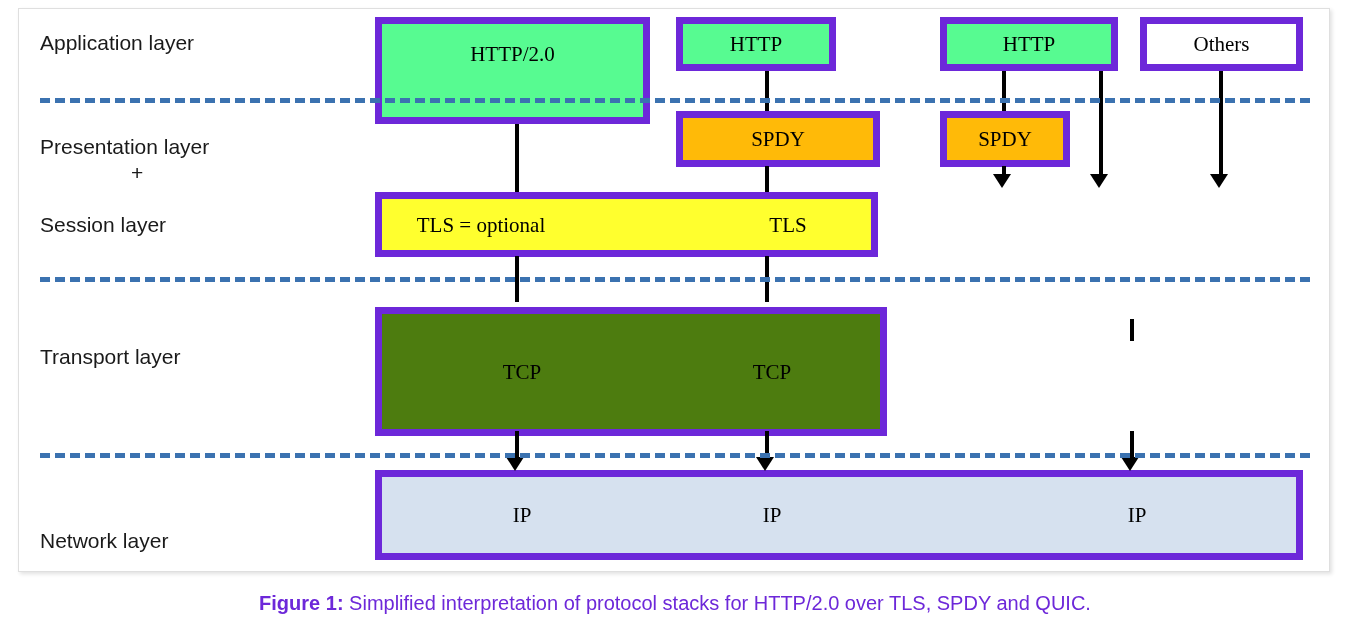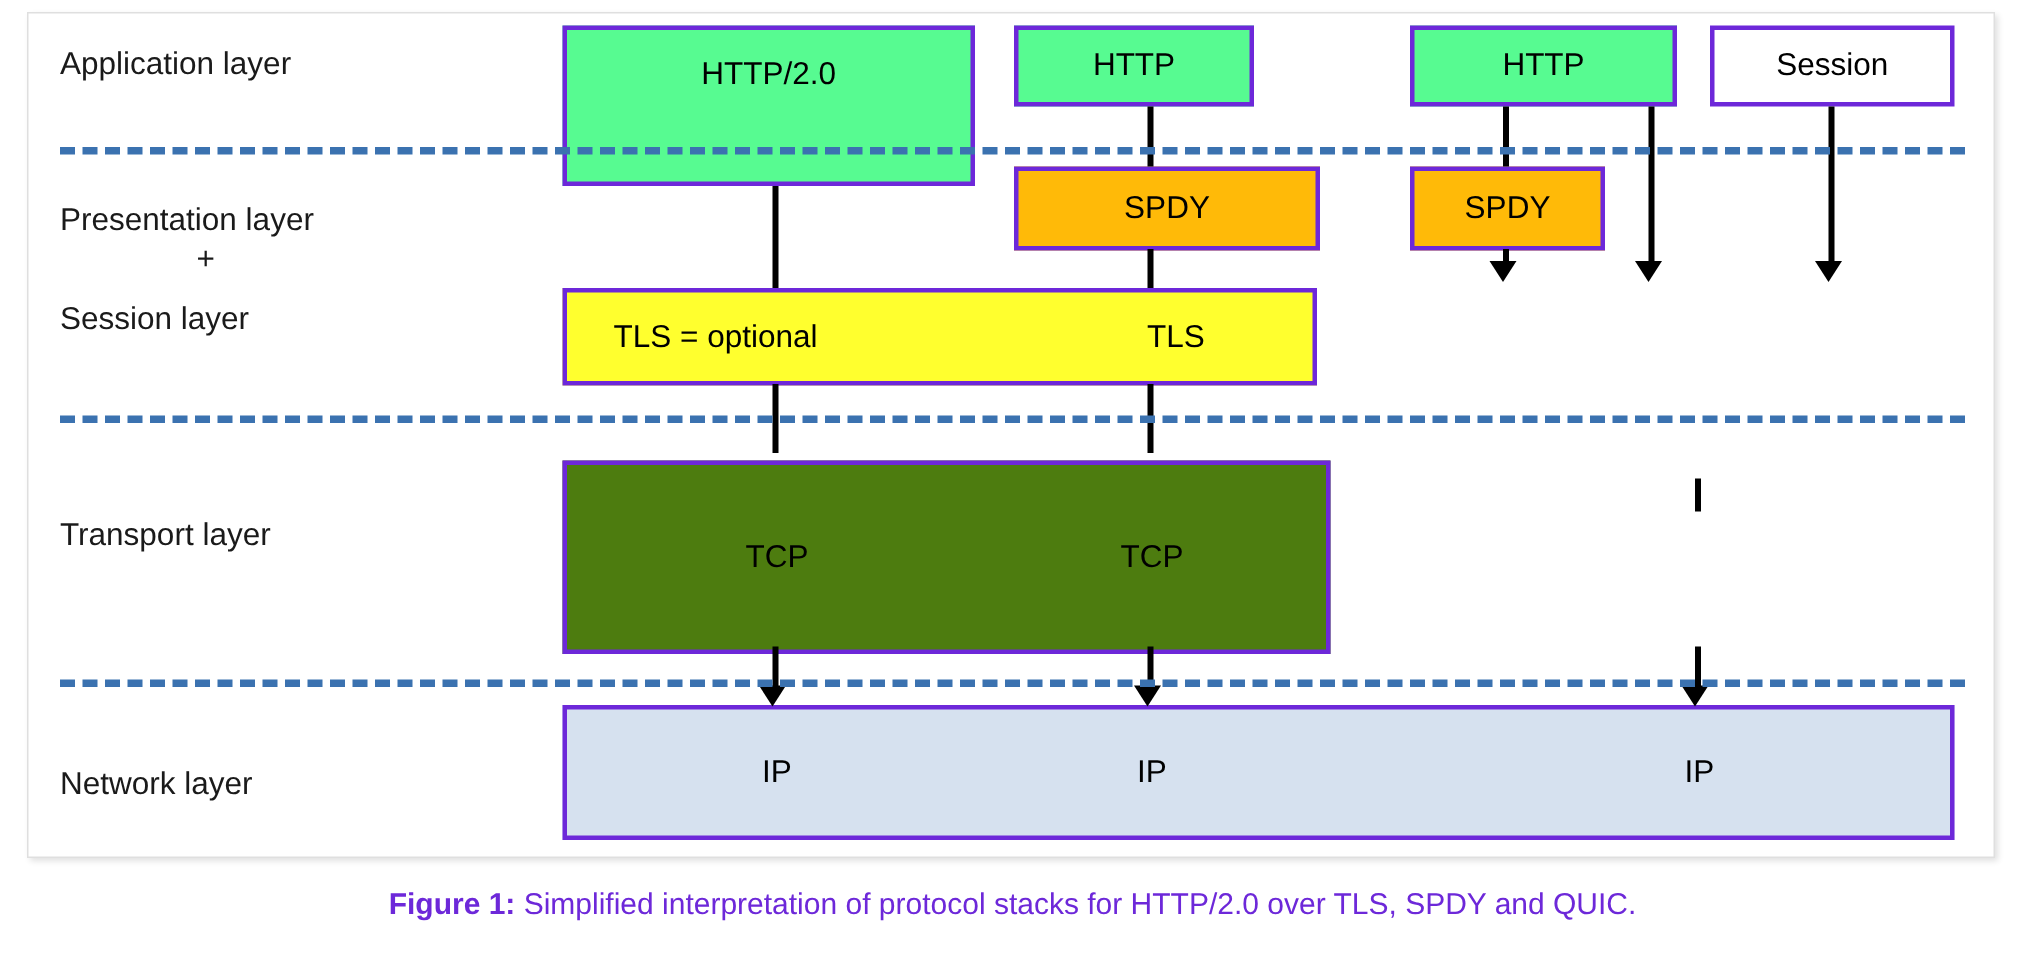--- a/index.html
+++ b/index.html
@@ -42,27 +42,27 @@
     font-size: 21px;
     font-family: "Liberation Sans", sans-serif;
     white-space: nowrap;
     line-height: 1.22;
   }
 
   
   .proto-box {
     position: absolute;
     box-sizing: border-box;
-    border: 3px solid #6d28d9;
+    border: 7px solid #6d28d9;
     display: flex;
     align-items: center;
     justify-content: center;
     font-size: 21px;
     color: #000000;
-    font-family: Liberation Sans, sans-serif;
+    font-family: Liberation Serif, serif;
   }
   .proto-box.multi {
     justify-content: flex-start;
     align-items: flex-start;
   }
   .box-label {
     position: absolute;
     transform: translate(-50%, -50%);
     white-space: nowrap;
     font-size: 21px;
@@ -113,25 +113,25 @@
 <div id="figure-panel"></div>
 
 <div id="diagram-canvas">
 
   <div class="layer-label" style="left:40px; top:30px;">Application layer</div>
 
   <div class="layer-label" style="left:40px; top:134px;">Presentation layer</div>
 
   <div class="layer-label" style="left:131px; top:160px;">+</div>
 
-  <div class="layer-label" style="left:40px; top:200px;">Session layer</div>
+  <div class="layer-label" style="left:40px; top:212px;">Session layer</div>
 
   <div class="layer-label" style="left:40px; top:344px;">Transport layer</div>
 
-  <div class="layer-label" style="left:40px; top:510px;text-align:right;">Network layer</div>
+  <div class="layer-label" style="left:40px; top:528px;text-align:right;">Network layer</div>
 
   <div class="connector" style="left:515px; top:124px; height:68px;"></div>
 
   <div class="connector" style="left:515px; top:256px; height:46px;"></div>
 
   <div class="connector" style="left:515px; top:431px; height:33px;"></div>
   <div class="arrow-head" style="left:506px; top:457px;"></div>
 
   <div class="connector" style="left:765px; top:71px; height:40px;"></div>
 
@@ -164,21 +164,21 @@
 
   <div class="proto-box" style="left:676px; top:17px; width:160px; height:54px; background:#57FB91;">
     <span class="box-label" style="left:50%; top:50%;">HTTP</span>
   </div>
 
   <div class="proto-box" style="left:940px; top:17px; width:178px; height:54px; background:#57FB91;">
     <span class="box-label" style="left:50%; top:50%;">HTTP</span>
   </div>
 
   <div class="proto-box" style="left:1140px; top:17px; width:163px; height:54px; background:#FFFFFF;">
-    <span class="box-label" style="left:50%; top:50%;">Session</span>
+    <span class="box-label" style="left:50%; top:50%;">Others</span>
   </div>
 
   <div class="dash-line" style="left:40px; top:98px; width:1270px;"></div>
 
   <div class="proto-box" style="left:676px; top:111px; width:204px; height:56px; background:#FFBA08;">
     <span class="box-label" style="left:50%; top:50%;">SPDY</span>
   </div>
 
   <div class="proto-box" style="left:940px; top:111px; width:130px; height:56px; background:#FFBA08;">
     <span class="box-label" style="left:50%; top:50%;">SPDY</span>

